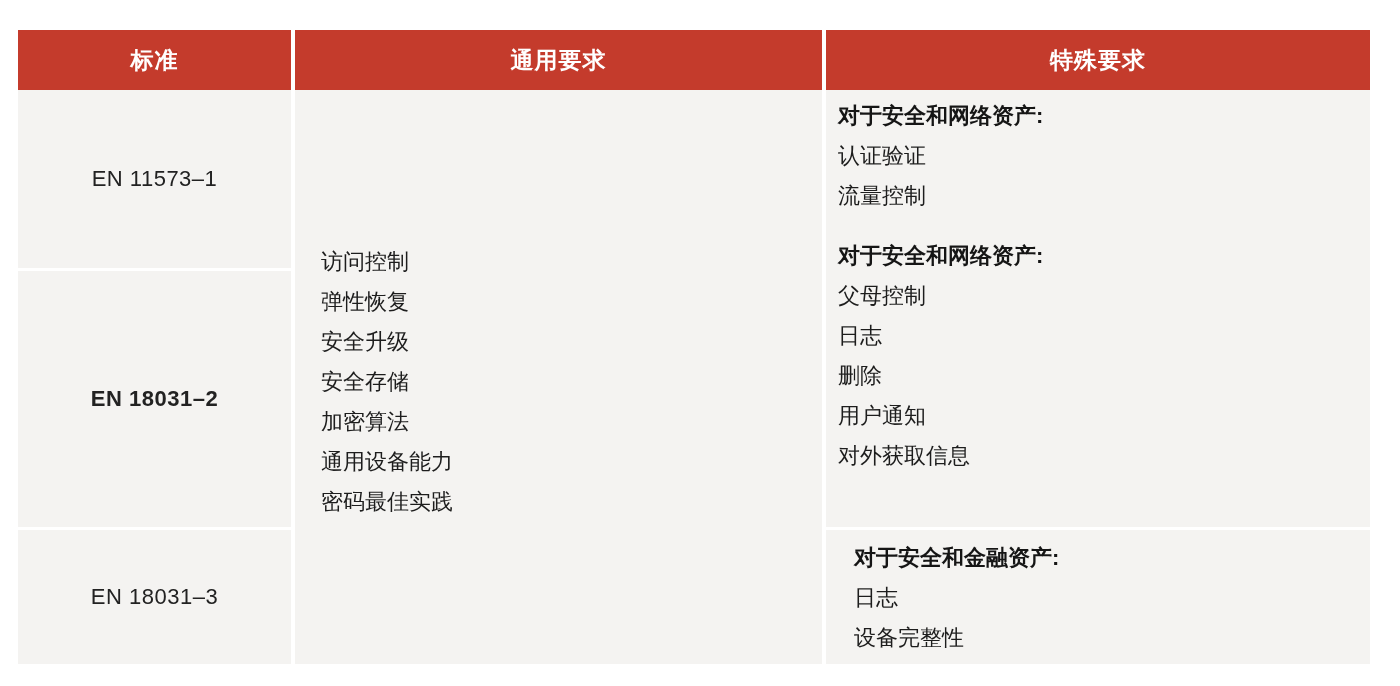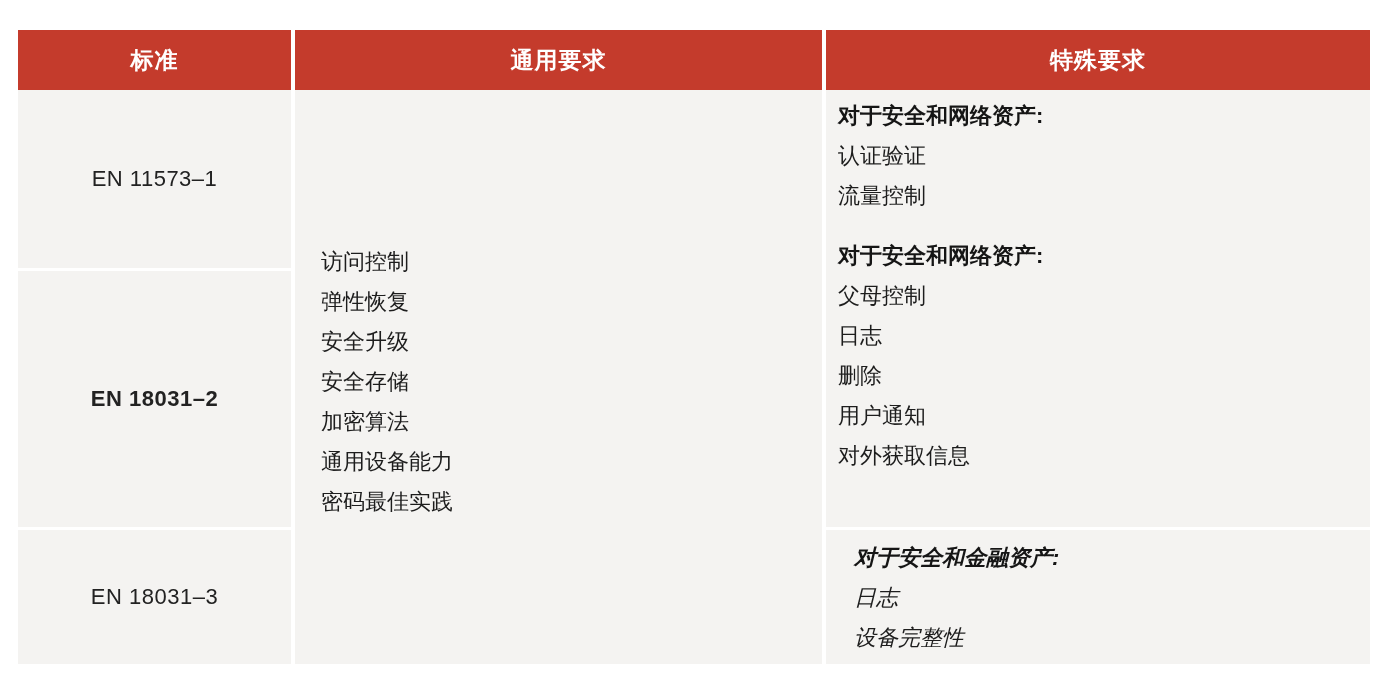--- a/index.html
+++ b/index.html
@@ -48,21 +48,21 @@
   }
   .general-cell {
     grid-column: 2;
     grid-row: 2 / 7;
     display: flex;
     flex-direction: column;
     justify-content: center;
     padding: 10px 10px 0 26px;
   }
   .special-a { grid-column: 3; grid-row: 2 / 5; padding: 6px 10px 0 12px; }
-  .special-b { grid-column: 3; grid-row: 6; padding: 8px 14px 0 28px; font-style: italic; }
+  .special-b { grid-column: 3; grid-row: 6; padding: 8px 14px 0 28px; }
   .line { line-height: 40px; white-space: nowrap; }
   .sec + .sec { margin-top: 20px; }
   .sec-title { font-weight: 700; color: #151515; }
 </style>
 </head>
 <body>
 
 <div class="table">
 
   <div class="cell head h1">标准</div>

